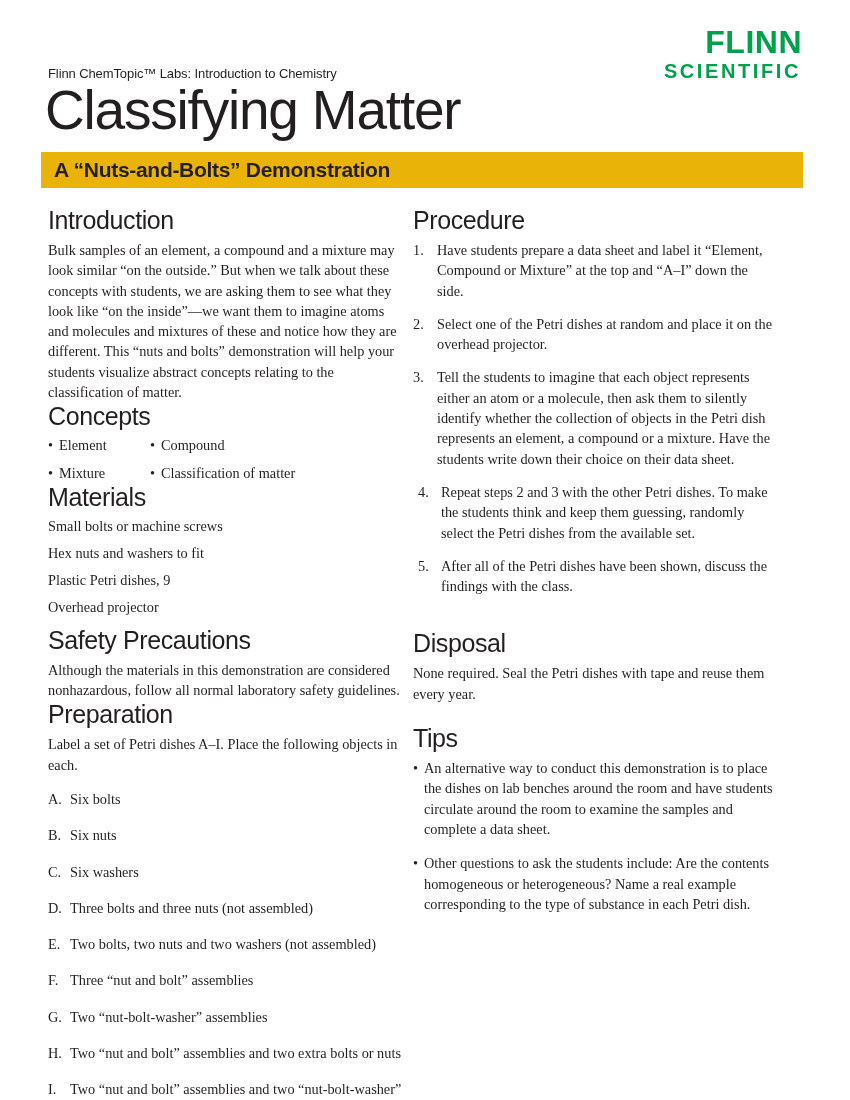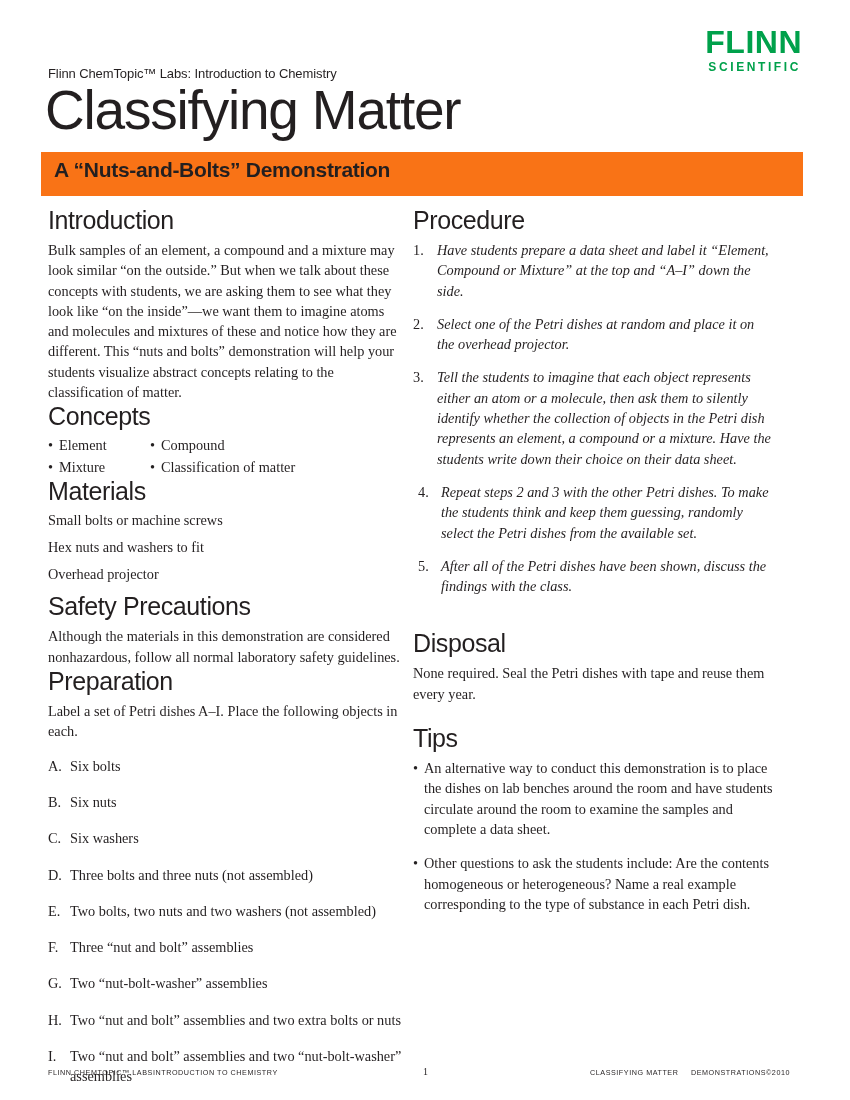--- a/index.html
+++ b/index.html
@@ -36,21 +36,21 @@
     font-family: "Liberation Sans", sans-serif;
     font-weight: bold;
     font-size: 32px;
     letter-spacing: 0.5px;
     color: #00a14b;
     display: block;
   }
   .logo-sci {
     font-family: "Liberation Sans", sans-serif;
     font-weight: bold;
-    font-size: 12px;
+    font-size: 20px;
     letter-spacing: 2.6px;
     color: #00a14b;
     display: block;
     margin-top: 3px;
     margin-right: 1px;
   }
 
   .kicker {
     position: absolute;
     left: 48px;
@@ -69,22 +69,22 @@
     line-height: 1.05;
     letter-spacing: -1.2px;
     color: #231f20;
   }
 
   .subtitle-bar {
     position: absolute;
     left: 41px;
     top: 152px;
     width: 762px;
-    height: 44px;
-    background: #f97316;
+    height: 36px;
+    background: #eab308;
   }
   .subtitle-bar .subtitle-text {
     position: absolute;
     left: 13px;
     top: 6px;
     font-family: "Liberation Sans", sans-serif;
     font-weight: bold;
     font-size: 21px;
     letter-spacing: -0.3px;
     color: #231f20;
@@ -114,21 +114,21 @@
     font-size: 14.3px;
     line-height: 1.42;
     text-align: left;
     color: #231f20;
   }
 
   
   .concepts {
     display: grid;
     grid-template-columns: 102px auto;
-    row-gap: 3px;
+    row-gap: 9px;
     margin-top: 4px;
   }
   .concepts .item {
     font-size: 14.3px;
     line-height: 1.3;
     white-space: nowrap;
   }
   .bullet::before {
     content: "\2022";
     margin-right: 6px;
@@ -168,21 +168,21 @@
     width: 24px;
     flex: 0 0 24px;
     text-align: left;
   }
   .num-row.indent .lbl {
     width: 28px;
     flex: 0 0 28px;
     padding-left: 5px;
     box-sizing: border-box;
   }
-  .num-row .txt { flex: 1 1 auto; font-style: italic; }
+  .num-row .txt { flex: 1 1 auto; }
 
   
   .tip-list { margin-top: 3px; }
   .tip-row {
     display: flex;
     margin-bottom: 14px;
     font-size: 14.3px;
     line-height: 1.42;
   }
   .tip-row .dot {
@@ -238,20 +238,21 @@
       <div class="item bullet">Element</div>
       <div class="item bullet">Compound</div>
       <div class="item bullet">Mixture</div>
       <div class="item bullet">Classification of matter</div>
     </div>
 
     <h2 class="section section-gap">Materials</h2>
     <div class="materials">
       <div class="mat">Small bolts or machine screws</div>
       <div class="mat">Hex nuts and washers to fit</div>
+      <div class="mat">Plastic Petri dishes, 9</div>
       <div class="mat">Overhead projector</div>
     </div>
 
     <h2 class="section section-gap">Safety Precautions</h2>
     <p class="body">Although the materials in this demonstration are considered nonhazardous, follow all normal laboratory safety guidelines.</p>
 
     <h2 class="section section-gap">Preparation</h2>
     <p class="body">Label a set of Petri dishes A–I. Place the following objects in each.</p>
 
     <div class="letter-list">
@@ -335,22 +336,14 @@
         <span class="txt">An alternative way to conduct this demonstration is to place the dishes on lab benches around the room and have students circulate around the room to examine the samples and complete a data sheet.</span>
       </div>
       <div class="tip-row">
         <span class="dot">•</span>
         <span class="txt">Other questions to ask the students include: Are the contents homogeneous or heterogeneous? Name a real example corresponding to the type of substance in each Petri dish.</span>
       </div>
     </div>
 
   </div>
 
-  <div class="footer">
-    <span class="f-left">FLINN CHEMTOPIC™ LABS</span>
-    <span class="f-left2">INTRODUCTION TO CHEMISTRY</span>
-    <span class="f-page">1</span>
-    <span class="f-r1">CLASSIFYING MATTER</span>
-    <span class="f-r2">DEMONSTRATIONS</span>
-    <span class="f-r3">©2010</span>
-  </div>
 
 </div>
 
 </body></html>

